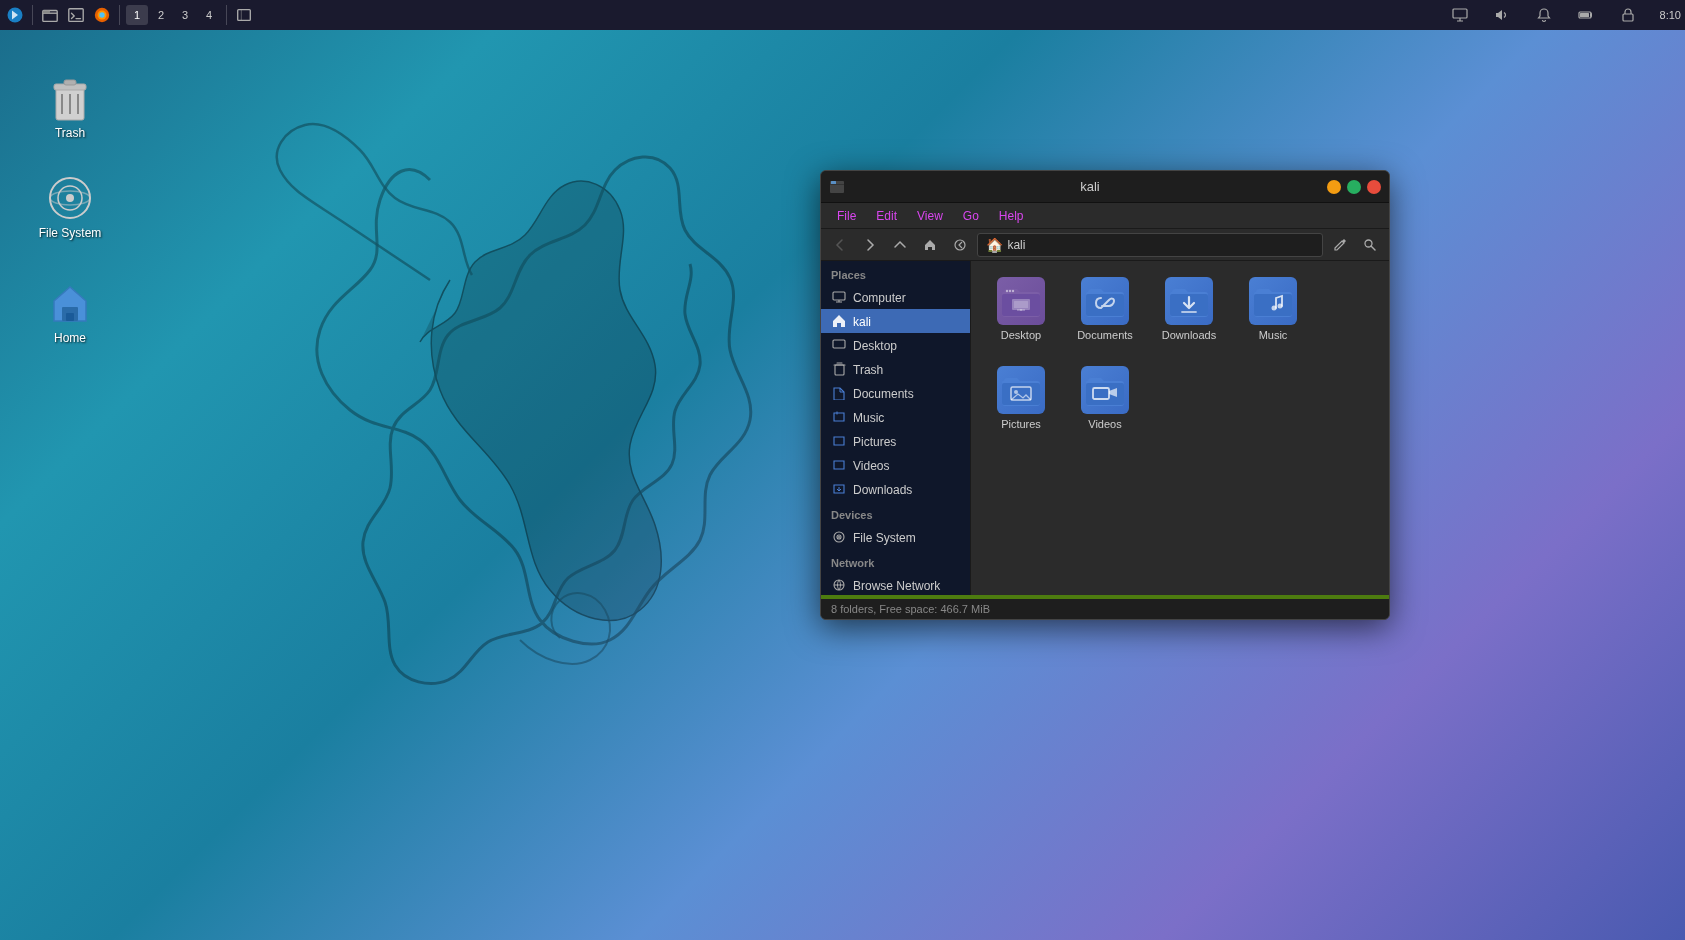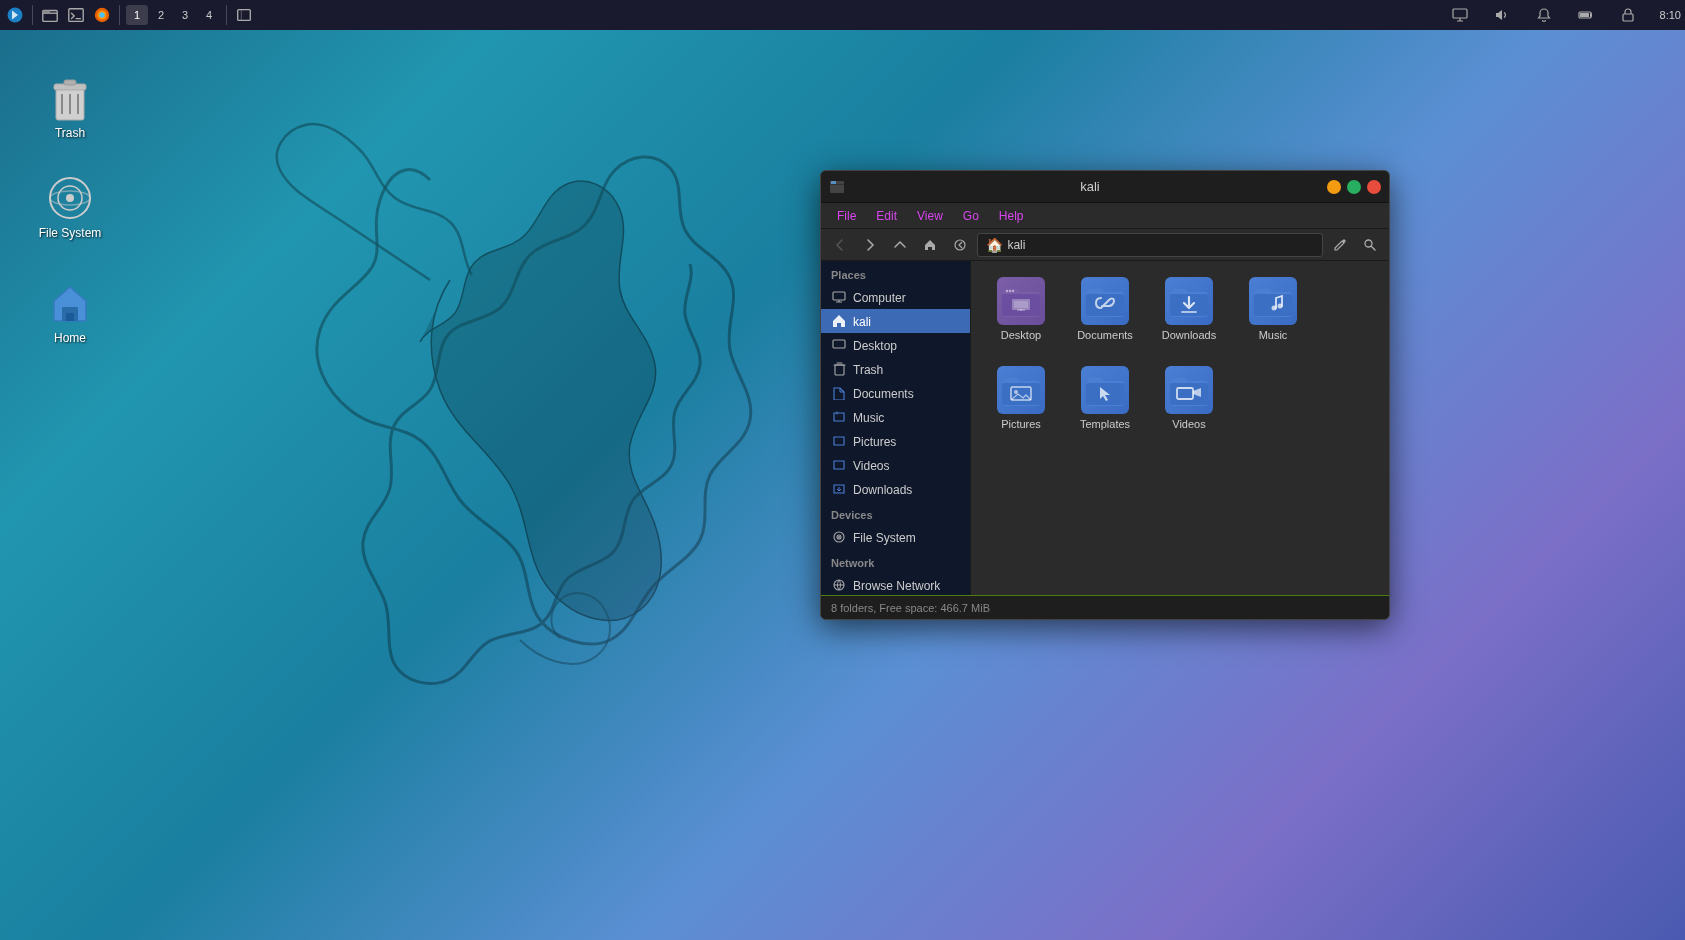--- a/index.html
+++ b/index.html
@@ -328,21 +328,21 @@
       color: #ccc;
       font-size: 11px;
       text-align: center;
       line-height: 1.2;
     }
 
     
     .statusbar {
       height: 24px;
       background: #1e1e1e;
-      border-top: 1px solid #4d7c0f;
+      border-top: 4px solid #4d7c0f;
       display: flex;
       align-items: center;
       padding: 0 10px;
       flex-shrink: 0;
     }
     .statusbar-text {
       color: #888;
       font-size: 11px;
     }
 
@@ -789,31 +789,20 @@
 
               <rect x="9" y="14" width="20" height="13" rx="1.5" fill="none" stroke="rgba(255,255,255,0.7)" stroke-width="1.5"></rect>
               <circle cx="14" cy="19" r="2" fill="rgba(255,255,255,0.6)"></circle>
               <path d="M9 27l7-6 5 4 3-3 5 5" fill="none" stroke="rgba(255,255,255,0.6)" stroke-width="1.3"></path>
             </svg>
           </div>
           <span class="file-label">Pictures</span>
         </div>
 
 
-        <div class="file-item">
-          <div class="file-icon folder-templates">
-            <svg width="38" height="34" viewBox="0 0 38 34">
-              <path d="M2 8 C2 6 3 5 5 5 L15 5 L18 8 L35 8 C37 8 38 9 38 11 L38 30 C38 32 37 33 35 33 L3 33 C1 33 0 32 0 30 L0 10 C0 8 1 8 2 8Z" fill="#4a7fd4"></path>
-              <rect x="0" y="10" width="38" height="22" rx="2" fill="#3a6fc4"></rect>
-
-              <path d="M14 14 L14 26 L17 23 L20 28 L22 27 L19 22 L24 22 Z" fill="rgba(255,255,255,0.75)"></path>
-            </svg>
-          </div>
-          <span class="file-label">Templates</span>
-        </div>
 
         <div class="file-item">
           <div class="file-icon folder-videos">
             <svg width="38" height="34" viewBox="0 0 38 34">
               <path d="M2 8 C2 6 3 5 5 5 L15 5 L18 8 L35 8 C37 8 38 9 38 11 L38 30 C38 32 37 33 35 33 L3 33 C1 33 0 32 0 30 L0 10 C0 8 1 8 2 8Z" fill="#4a7fd4"></path>
               <rect x="0" y="10" width="38" height="22" rx="2" fill="#3a6fc4"></rect>
 
               <rect x="7" y="15" width="16" height="11" rx="1.5" fill="none" stroke="rgba(255,255,255,0.75)" stroke-width="1.8"></rect>
               <path d="M23 18l8-3v9l-8-3z" fill="rgba(255,255,255,0.65)"></path>
             </svg>

